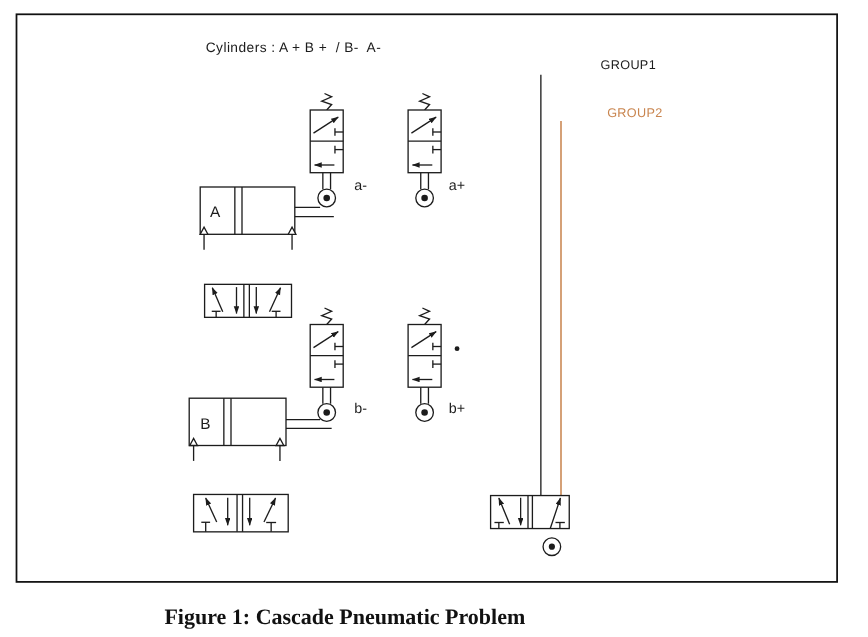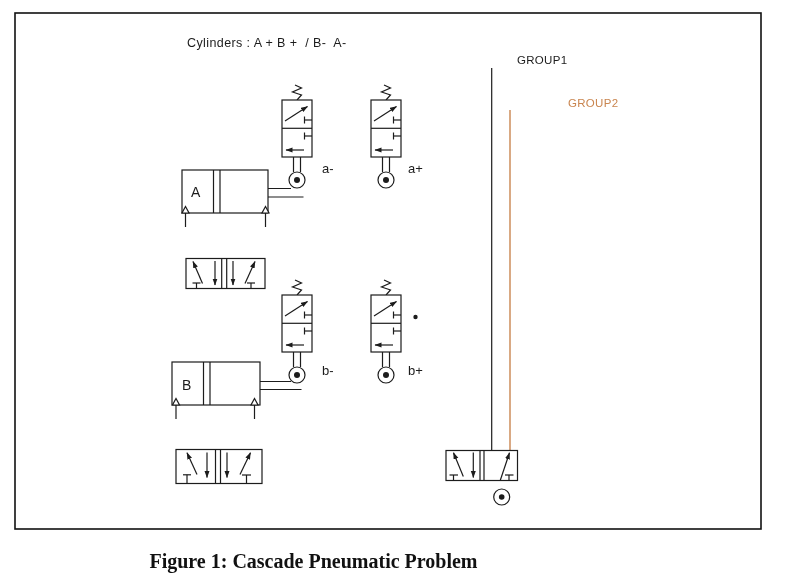--- a/index.html
+++ b/index.html
@@ -10,21 +10,21 @@
   .stage svg{position:absolute;left:0;top:0;}
   .lbl{
     position:absolute;color:#1c1c1c;white-space:pre;line-height:1.2;
     font-family:"Liberation Sans", sans-serif;
     text-align:center;
   }
   .seq{font-size:12.5px;letter-spacing:.4px;}
   .cyl-label{font-size:14px;}
   .valve-label{font-size:13px;}
   .grp{font-size:11.5px;letter-spacing:.3px;}
-  .g2{color:#c9854f;margin-left:16px;}
+  .g2{color:#c9854f;}
   .caption{
     position:absolute;left:0;top:550px;width:627px;text-align:center;
     font-family:"Liberation Serif", serif;font-weight:bold;font-size:20px;color:#111;
   }
 </style>
 </head>
 <body>
 
 <div class="stage">
 
@@ -126,21 +126,21 @@
       <line x1="500.3" y1="480.3" x2="509.5" y2="452.8" marker-end="url(#arrow)"></line>
       <line x1="505" y1="475" x2="513.5" y2="475"></line>
       <line x1="509" y1="475" x2="509" y2="480.5"></line>
       <circle cx="501.7" cy="497" r="8" fill="#ffffff"></circle>
       <circle cx="501.7" cy="497" r="2.8" fill="#1c1c1c" stroke="none"></circle>
     </g>
   </svg>
 
   <div class="lbl seq" style="left:187px;top:36px;">Cylinders : A + B +  / B-  A-</div>
 
-  <div class="lbl grp" style="left:517px;top:54px;">GROUP1</div>
+  <div class="lbl grp" style="left:546px;top:54px;">GROUP1</div>
   <div class="lbl grp g2" style="left:552px;top:97px;">GROUP2</div>
 
   <div class="lbl cyl-label" style="left:191px;top:184px;">A</div>
   <div class="lbl cyl-label" style="left:182px;top:377px;">B</div>
 
   <div class="lbl valve-label" style="left:322px;top:161px;">a-</div>
   <div class="lbl valve-label" style="left:408px;top:161px;">a+</div>
   <div class="lbl valve-label" style="left:322px;top:363px;">b-</div>
   <div class="lbl valve-label" style="left:408px;top:363px;">b+</div>
 

